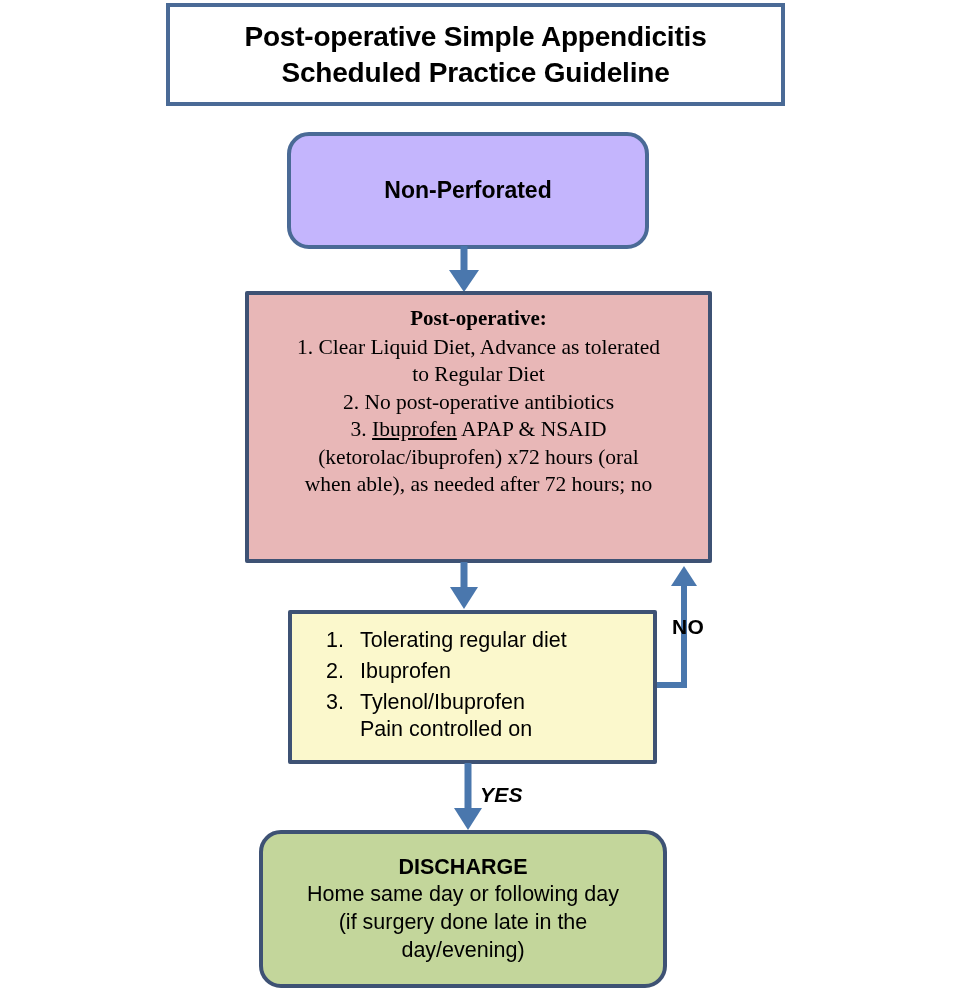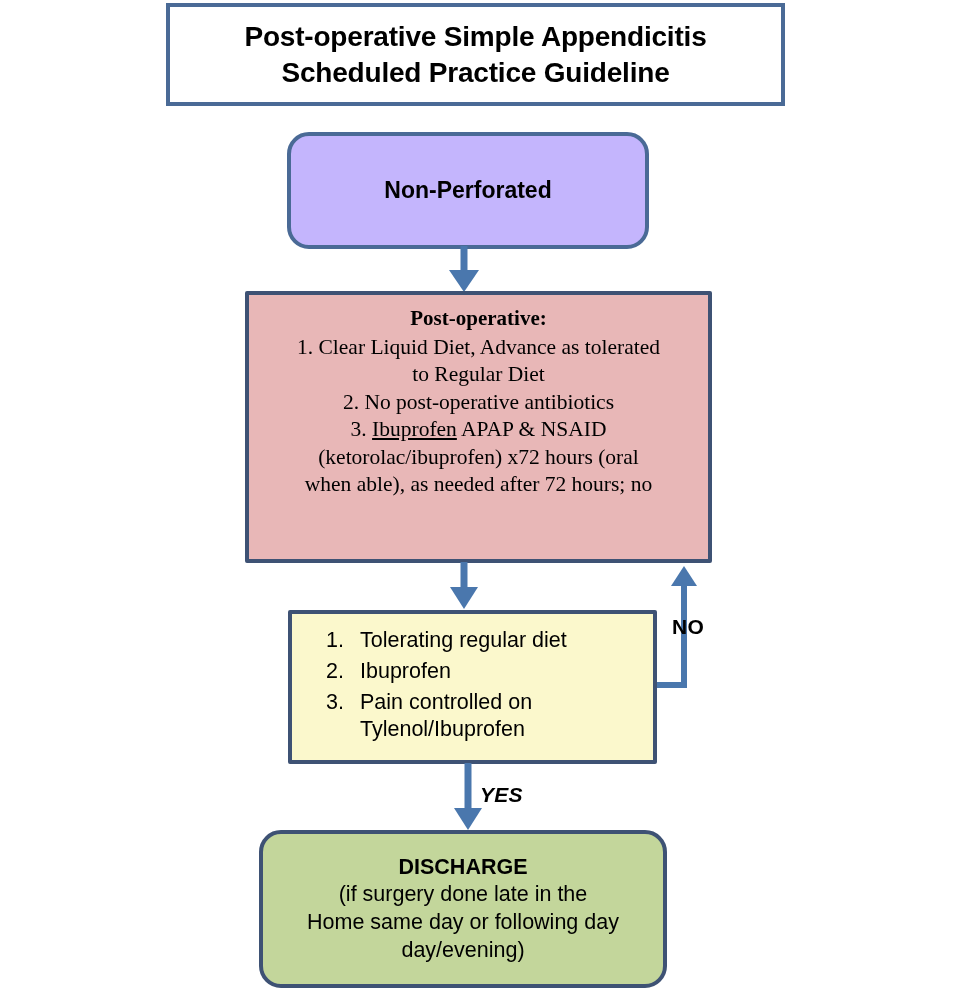--- a/index.html
+++ b/index.html
@@ -184,32 +184,32 @@
     <line x1="38" y1="50" x2="38" y2="22" stroke="#4A77AD" stroke-width="6" fill="none"></line>
     <polygon points="38,6 25,26 51,26" fill="#4A77AD"></polygon>
   </svg>
   <span class="edge-label" id="label-no">NO</span>
 
   <div class="node" id="criteria-box">
     <ol>
       <li>Tolerating regular diet</li>
       <li>Ibuprofen</li>
       <li>
+        <span class="wrap">Tylenol/Ibuprofen</span>
         <span class="wrap">Pain controlled on</span>
-        <span class="wrap">Tylenol/Ibuprofen</span>
       </li>
     </ol>
   </div>
 
   <svg class="connector" style="left:444px; top:763px;" width="48" height="70" viewBox="0 0 48 70">
     <line x1="24" y1="0" x2="24" y2="48" stroke="#4A77AD" stroke-width="7"></line>
     <polygon points="24,67 10,45 38,45" fill="#4A77AD"></polygon>
   </svg>
   <span class="edge-label" id="label-yes">YES</span>
 
   <div class="node" id="discharge-box">
     <span class="heading">DISCHARGE</span>
+    <span class="line">Home same day or following day</span>
     <span class="line">(if surgery done late in the</span>
-    <span class="line">Home same day or following day</span>
     <span class="line">day/evening)</span>
   </div>
 
 </div>
 
 </body></html>

